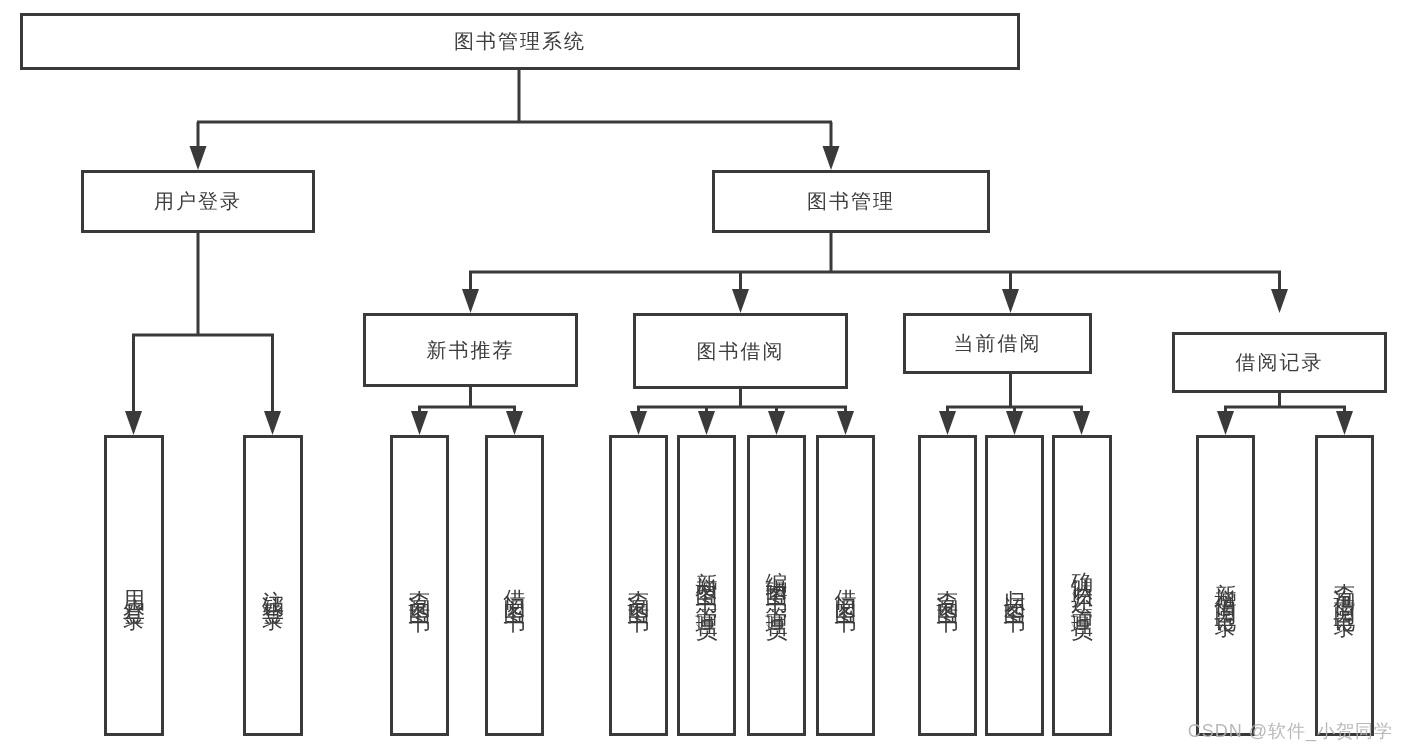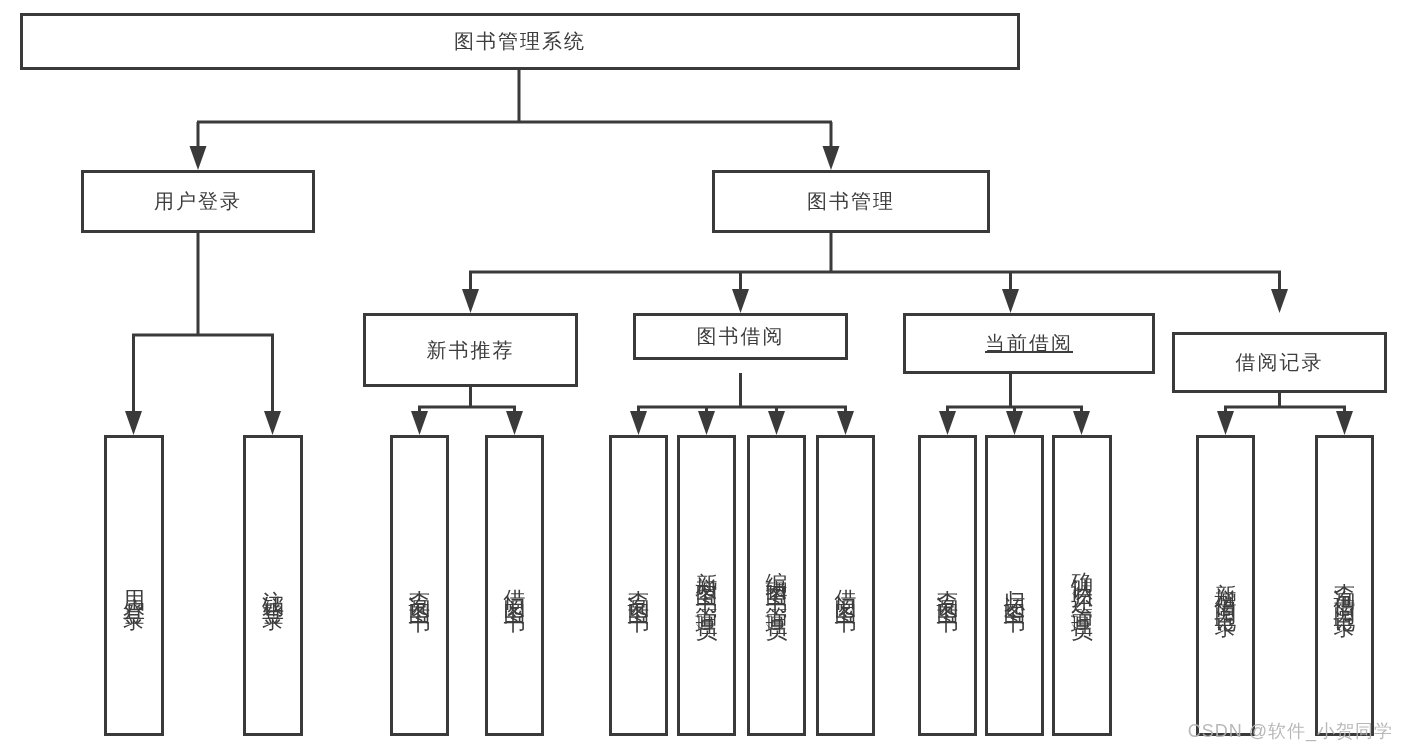--- a/index.html
+++ b/index.html
@@ -103,22 +103,22 @@
       <polygon points="1336,411 1353,411 1344.5,435"></polygon>
     </g>
   </svg>
 
   <div class="hbox" style="left:20px;top:13px;width:1000px;height:57px;text-align:center;">图书管理系统</div>
 
   <div class="hbox" style="left:81px;top:170px;width:234px;height:63px;">用户登录</div>
   <div class="hbox" style="left:712px;top:170px;width:278px;height:63px;">图书管理</div>
 
   <div class="hbox" style="left:363px;top:313px;width:215px;height:74px;">新书推荐</div>
-  <div class="hbox" style="left:633px;top:313px;width:215px;height:47px;">图书借阅</div>
-  <div class="hbox" style="left:903px;top:313px;width:252px;height:61px;text-decoration:underline;">当前借阅</div>
+  <div class="hbox" style="left:633px;top:313px;width:215px;height:76px;">图书借阅</div>
+  <div class="hbox" style="left:903px;top:313px;width:189px;height:61px;">当前借阅</div>
   <div class="hbox" style="left:1172px;top:313px;width:215px;height:61px;margin-top:19px;">借阅记录</div>
 
   <div class="vbox" style="left:104px;top:435px;width:60px;height:301px;">
     <span class="vtext">用户登录</span>
   </div>
   <div class="vbox" style="left:243px;top:435px;width:60px;height:301px;">
     <span class="vtext">注销登录</span>
   </div>
 
   <div class="vbox" style="left:390px;top:435px;width:59px;height:301px;">

